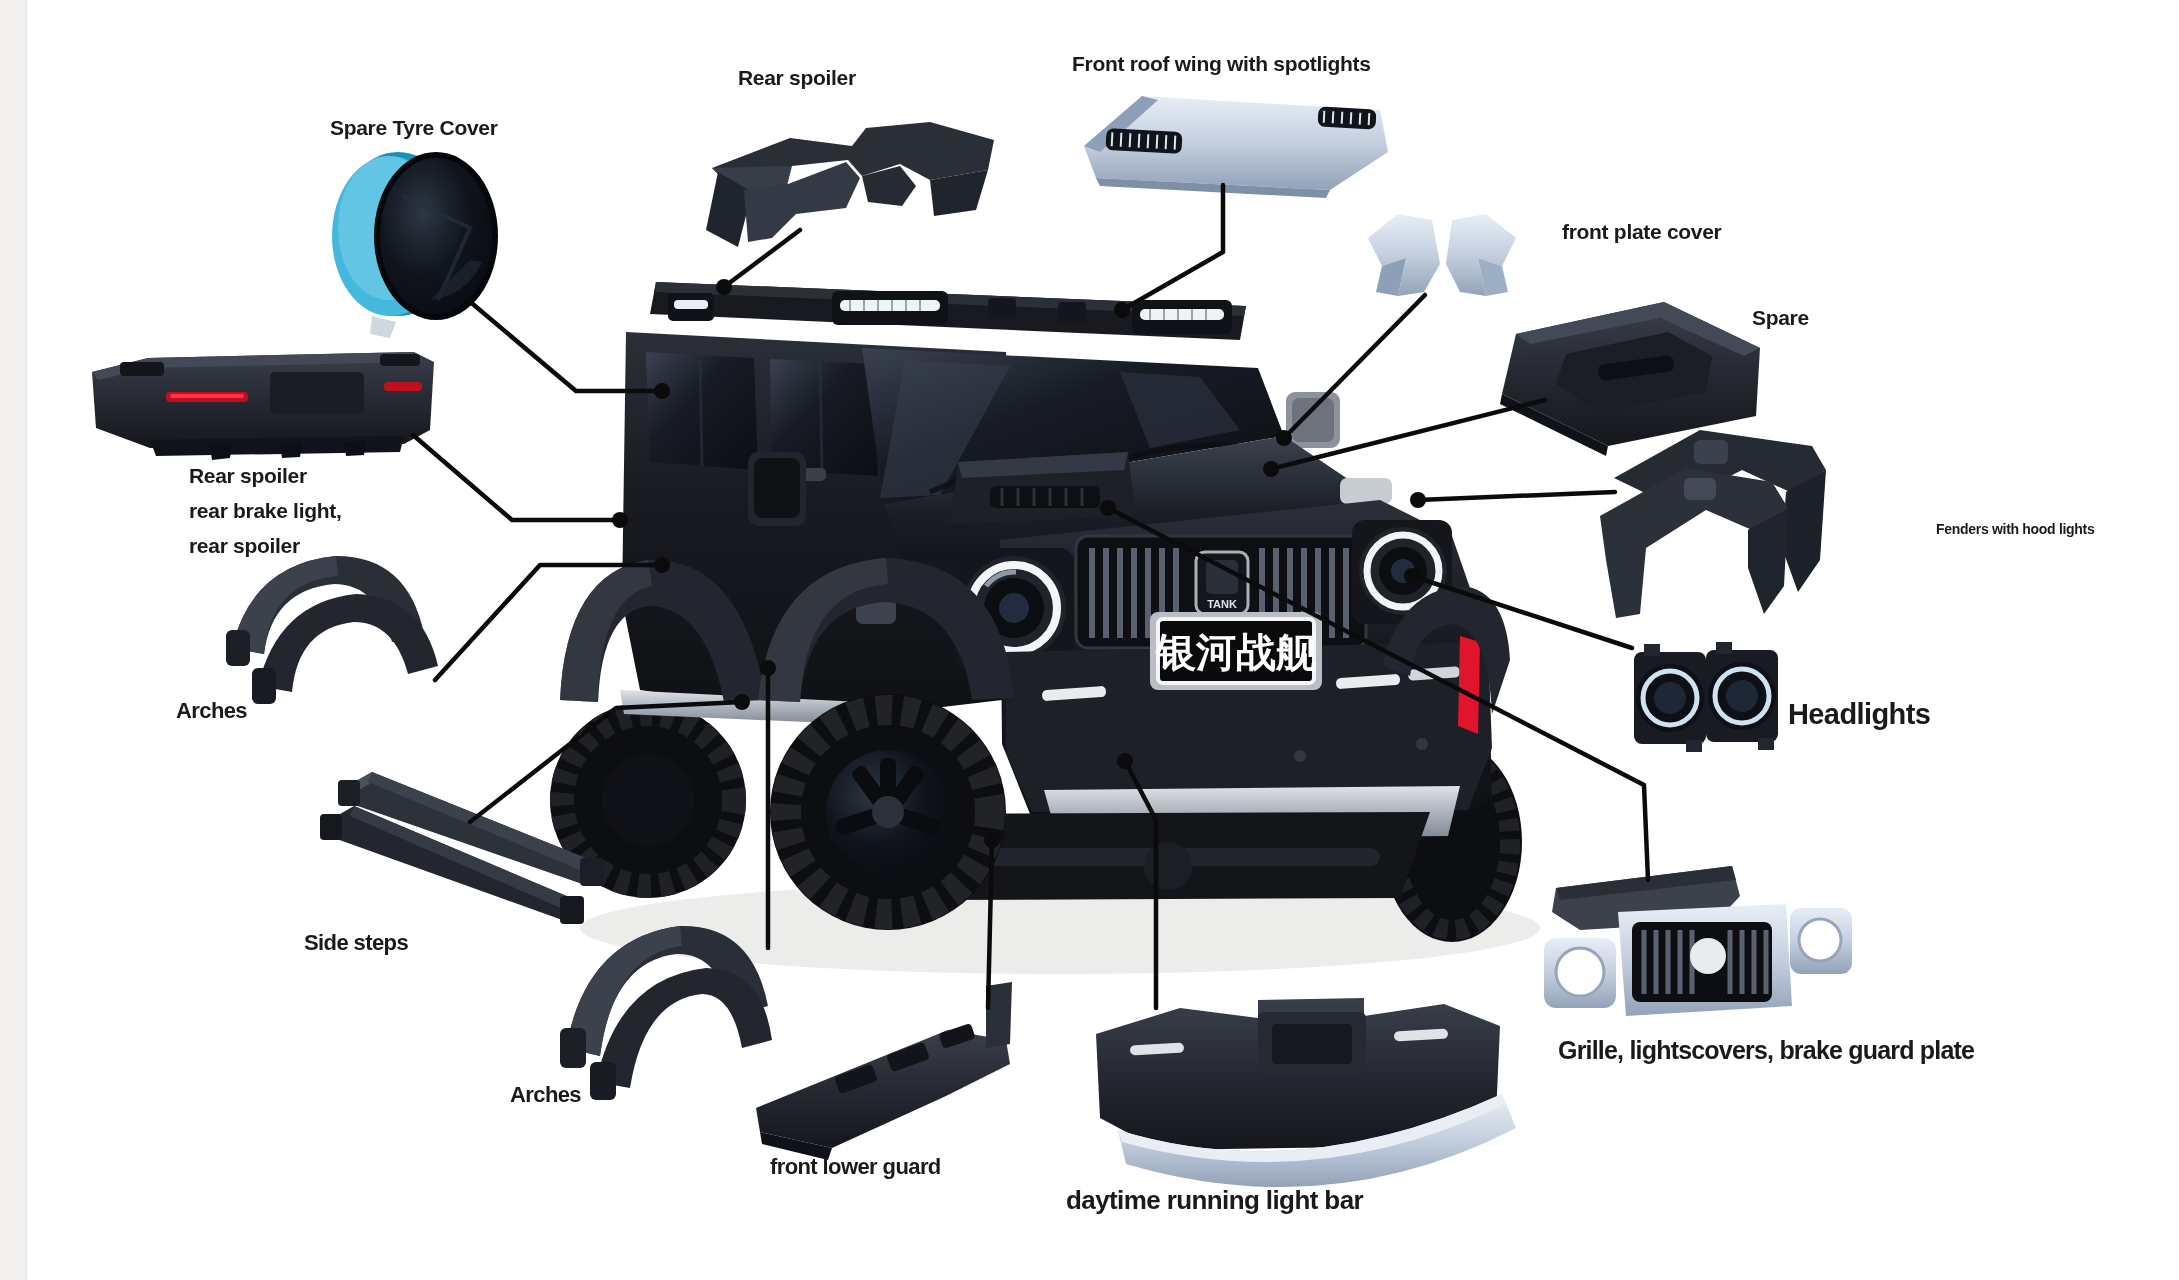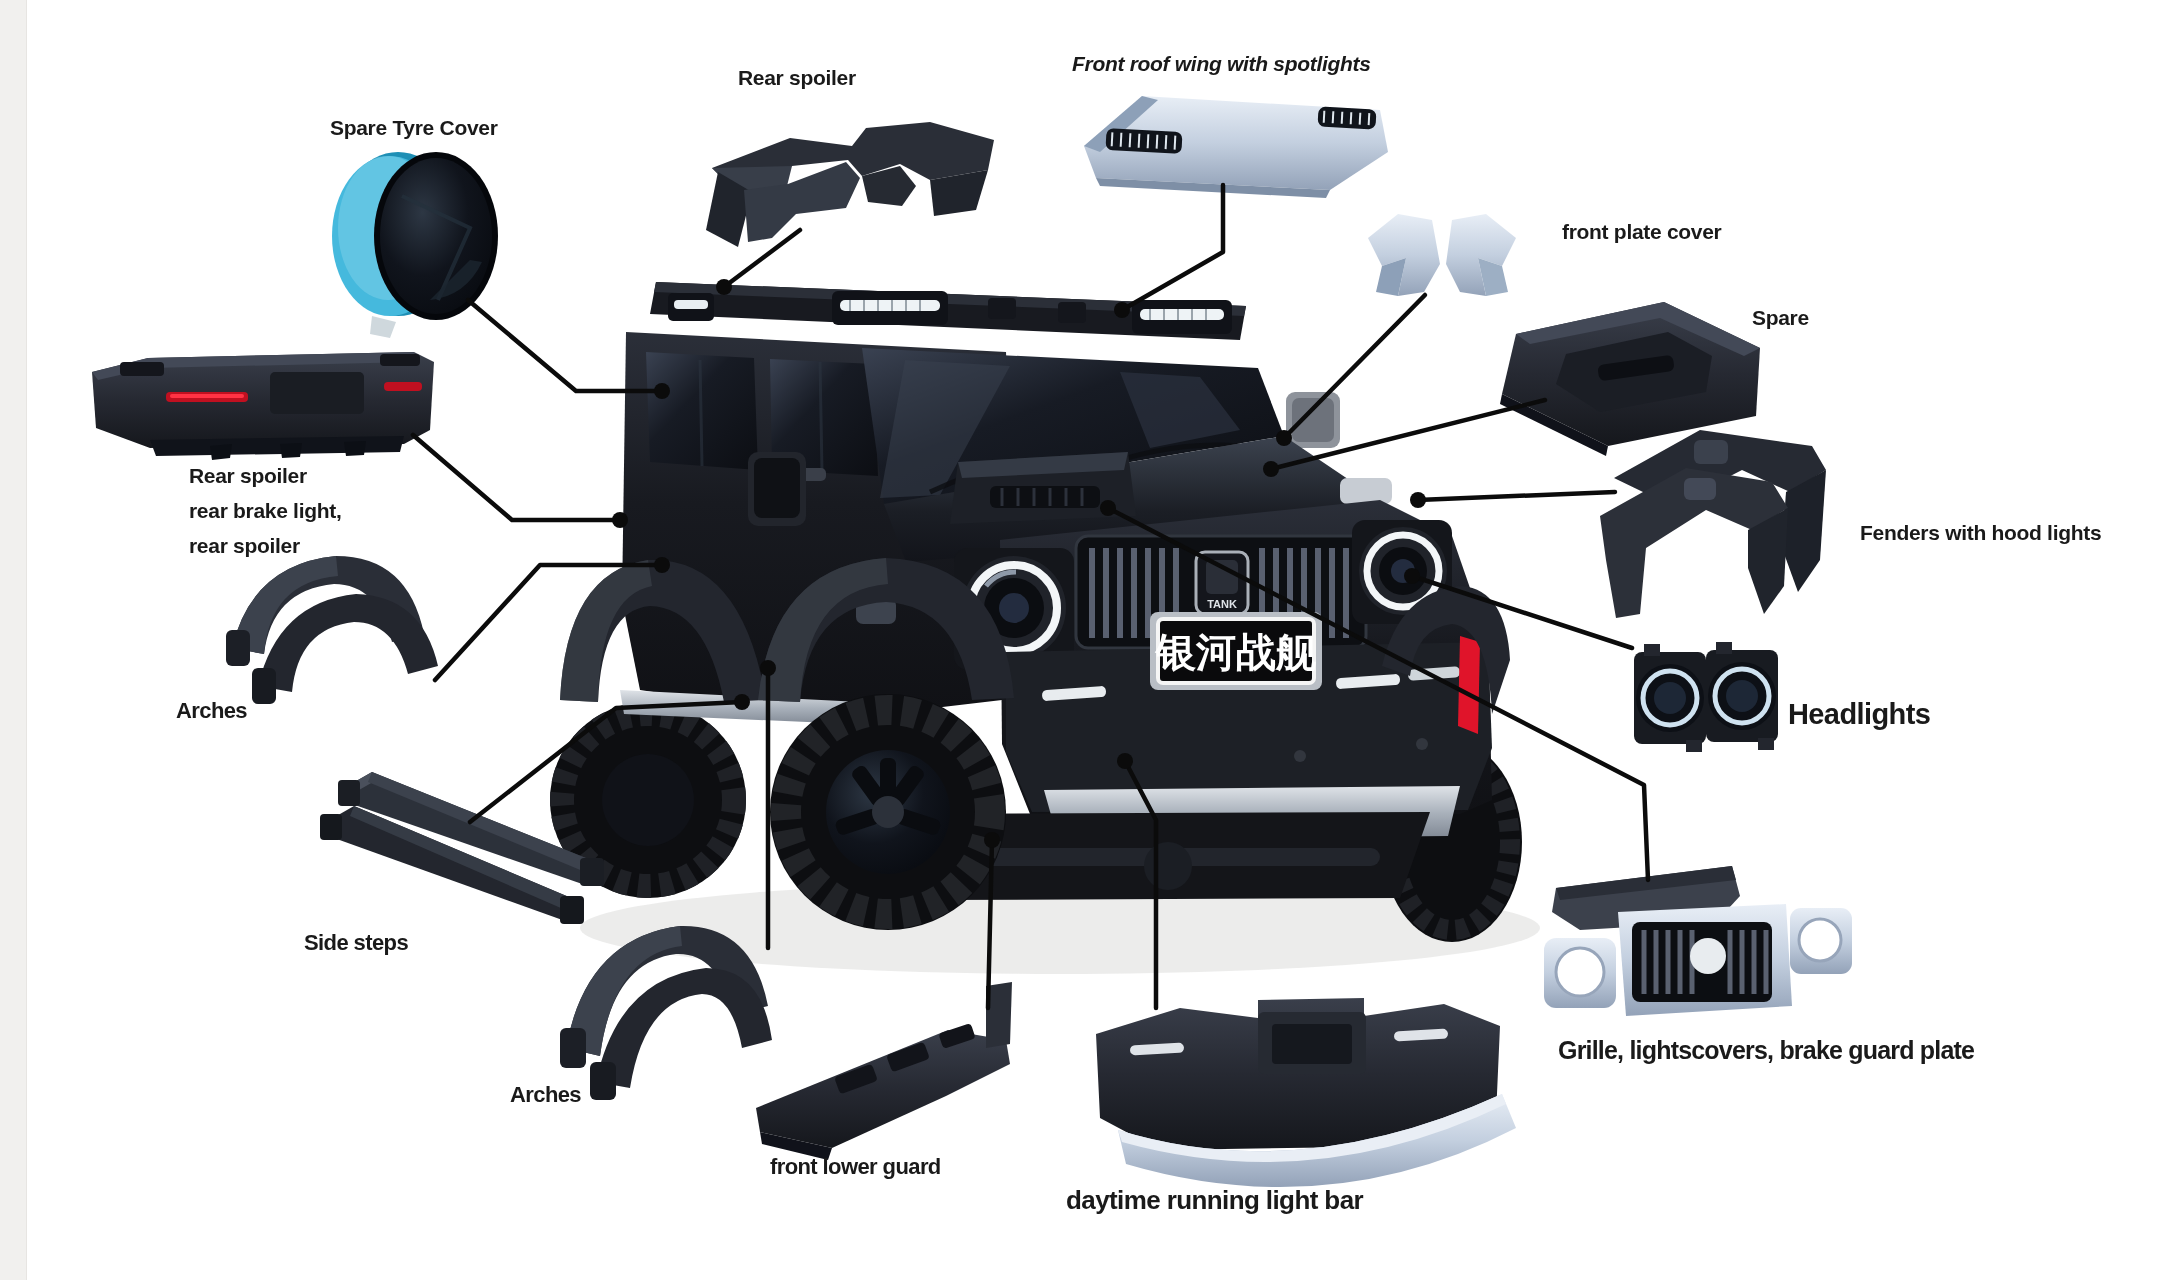--- a/index.html
+++ b/index.html
@@ -476,24 +476,24 @@
       </g>
       <g>
         <polyline points="1125,761 1156,820 1156,1008"></polyline>
           <circle cx="1125" cy="761" r="8" fill="#0b0b0b" stroke="none"></circle>
       </g>
     </g>
   </svg>
 
   <div class="lbl small" style="left:330px;top:116px;">Spare Tyre Cover</div>
   <div class="lbl small" style="left:738px;top:66px;">Rear spoiler</div>
-  <div class="lbl small" style="left:1072px;top:52px;font-style:italic;">Front roof wing with spotlights</div>
+  <div class="lbl small" style="left:1072px;top:52px;">Front roof wing with spotlights</div>
   <div class="lbl small" style="left:1562px;top:220px;">front plate cover</div>
   <div class="lbl small" style="left:1752px;top:306px;">Spare</div>
-  <div class="lbl small" style="left:1860px;top:521px;font-size:21px;">Fenders with hood lights</div>
+  <div class="lbl small" style="left:1936px;top:521px;font-size:14px;">Fenders with hood lights</div>
   <div class="lbl big" style="left:1788px;top:698px;font-size:29px;">Headlights</div>
   <div class="lbl big" style="left:1558px;top:1036px;font-size:25px;letter-spacing:-0.8px;">Grille, lightscovers, brake guard plate</div>
   <div class="lbl big" style="left:1066px;top:1186px;font-size:26px;">daytime running light bar</div>
   <div class="lbl big" style="left:770px;top:1154px;">front lower guard</div>
   <div class="lbl big" style="left:304px;top:930px;">Side steps</div>
   <div class="lbl big" style="left:510px;top:1082px;">Arches</div>
   <div class="lbl big" style="left:176px;top:698px;">Arches</div>
   <div class="lbl small" style="left:189px;top:464px;">Rear spoiler</div>
   <div class="lbl small" style="left:189px;top:499px;">rear brake light,</div>
   <div class="lbl small" style="left:189px;top:534px;">rear spoiler</div>

